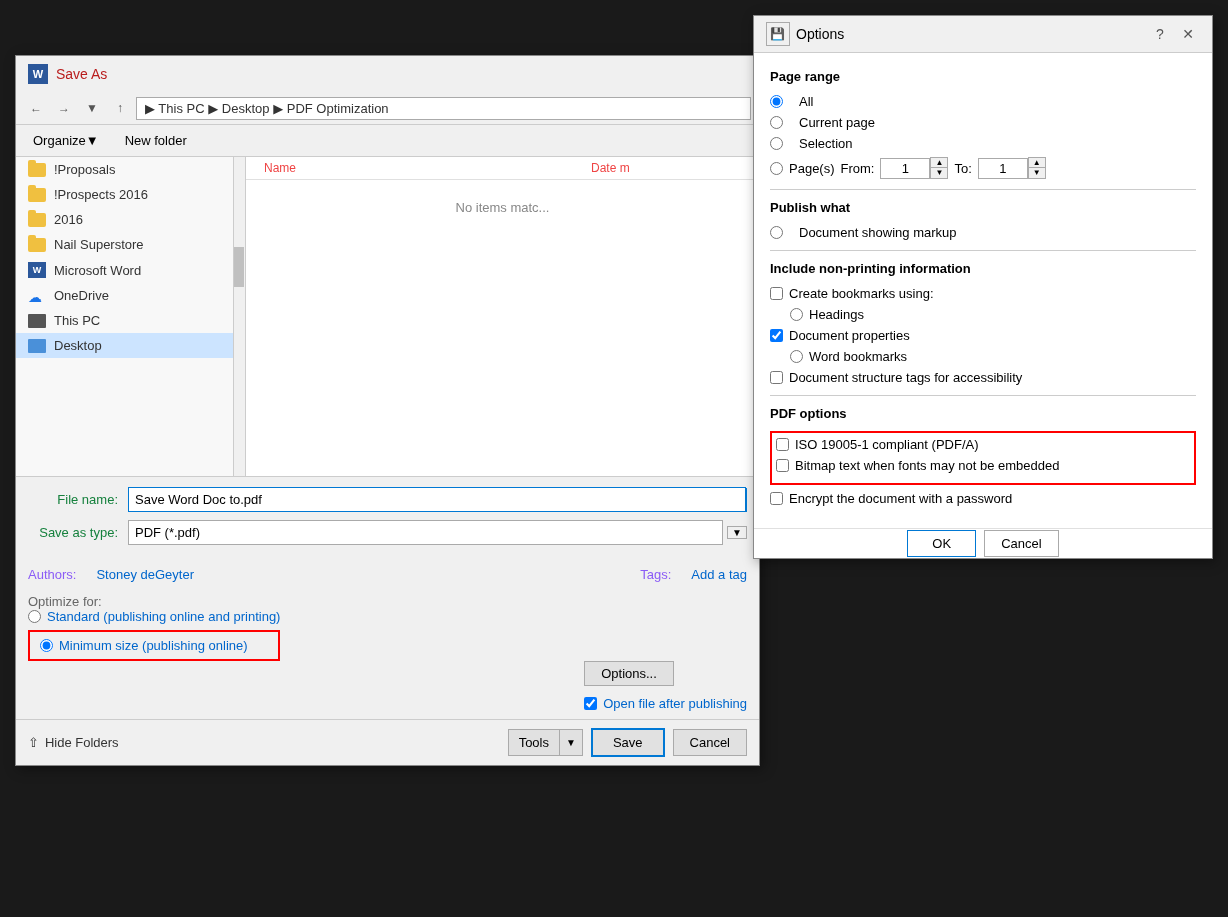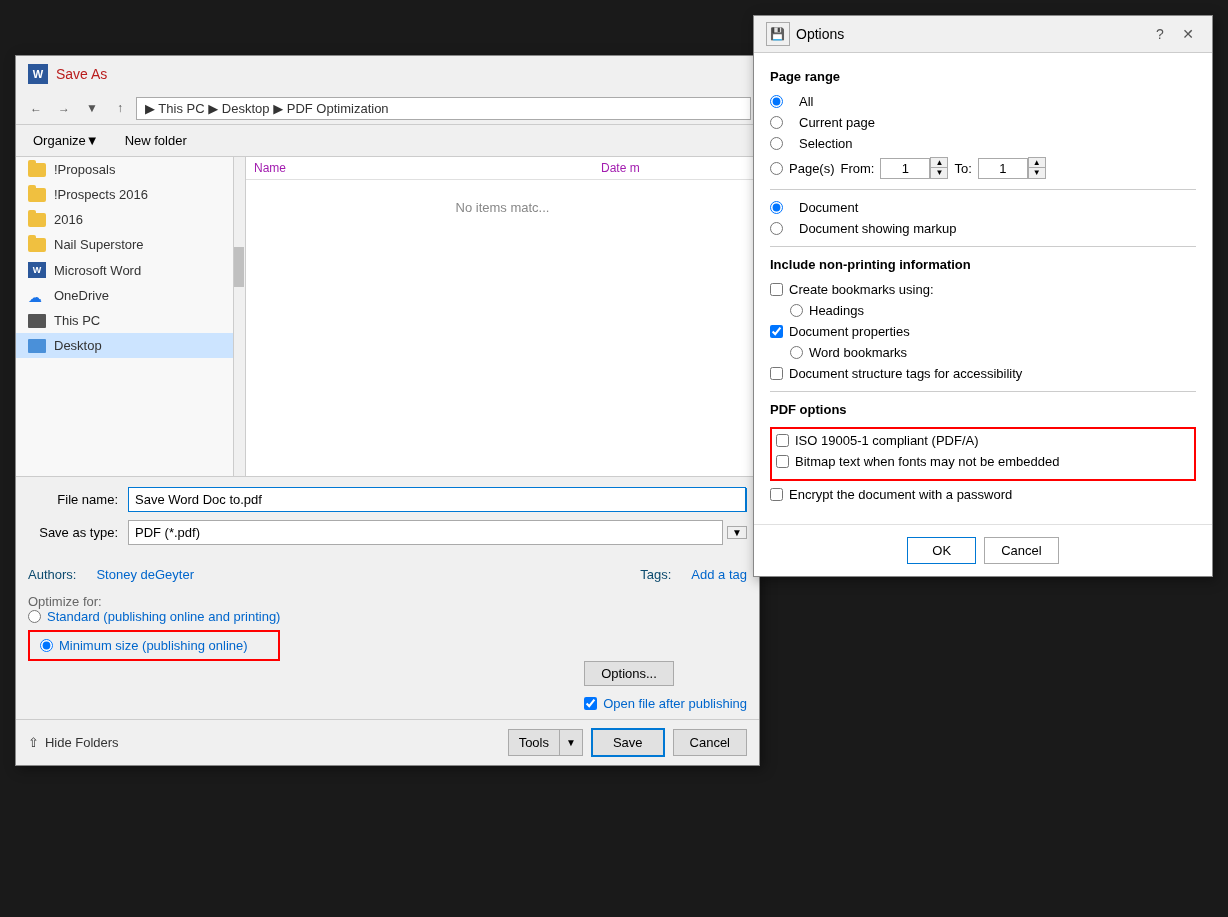--- a/index.html
+++ b/index.html
@@ -189,24 +189,24 @@
 
     
     .file-list {
       flex: 1;
       background: white;
       overflow-y: auto;
     }
 
     .file-list-header {
       display: flex;
-      padding: 4px 8px;
+      padding: 4px 18px;
       border-bottom: 1px solid #e0e0e0;
       font-size: 12px;
-      color: #a21caf;
+      color: #ef4444;
     }
 
     .file-list-header .col-name {
       flex: 1;
       cursor: pointer;
     }
 
     .file-list-header .col-date {
       width: 150px;
     }
@@ -229,21 +229,21 @@
       display: flex;
       align-items: center;
       margin-bottom: 8px;
     }
 
     .form-label {
       width: 100px;
       text-align: right;
       padding-right: 10px;
       font-size: 13px;
-      color: #000000;
+      color: #15803d;
       flex-shrink: 0;
     }
 
     .form-input {
       flex: 1;
       border: 1px solid #0078d4;
       padding: 4px 6px;
       font-size: 13px;
       background: white;
       outline: none;
@@ -274,21 +274,21 @@
 
     
     .meta-row {
       display: flex;
       align-items: center;
       padding: 4px 12px;
       gap: 20px;
       font-size: 13px;
     }
 
-    .meta-label { color: #0c4a6e; }
+    .meta-label { color: #8b5cf6; }
     .meta-value { color: #0066cc; cursor: pointer; }
 
     
     .optimize-row {
       display: flex;
       align-items: flex-start;
       padding: 8px 12px;
       font-size: 13px;
       flex-direction: column;
     }
@@ -525,21 +525,21 @@
     .highlighted-options {
       border: 2px solid red;
       padding: 4px;
       margin-bottom: 6px;
     }
 
     .options-footer {
       display: flex;
       justify-content: center;
       gap: 8px;
-      padding: 12px 16px;
+      padding: 1px 16px;
       border-top: 1px solid #e0e0e0;
     }
 
     .ok-btn {
       padding: 5px 24px;
       background: white;
       border: 1px solid #0078d4;
       color: #000;
       cursor: pointer;
       font-size: 13px;
@@ -781,25 +781,22 @@
           <input class="page-input" type="text" value="1" style="">
           <div class="spin-btn">
             <div class="spin-up">▲</div>
             <div class="spin-down">▼</div>
           </div>
         </div>
       </div>
 
       <div class="section-divider"></div>
 
-
-      <div class="options-radio-row">
-        <input type="radio" name="publish_what" checked="" style="">
-        <span>Document</span>
-      </div>
+      <div class="options-section-title">Publish what</div>
+
       <div class="options-radio-row">
         <input type="radio" name="publish_what" style="">
         <span>Document showing markup</span>
       </div>
 
       <div class="section-divider"></div>
 
       <div class="options-section-title">Include non-printing information</div>
 
       <div class="checkbox-row">

